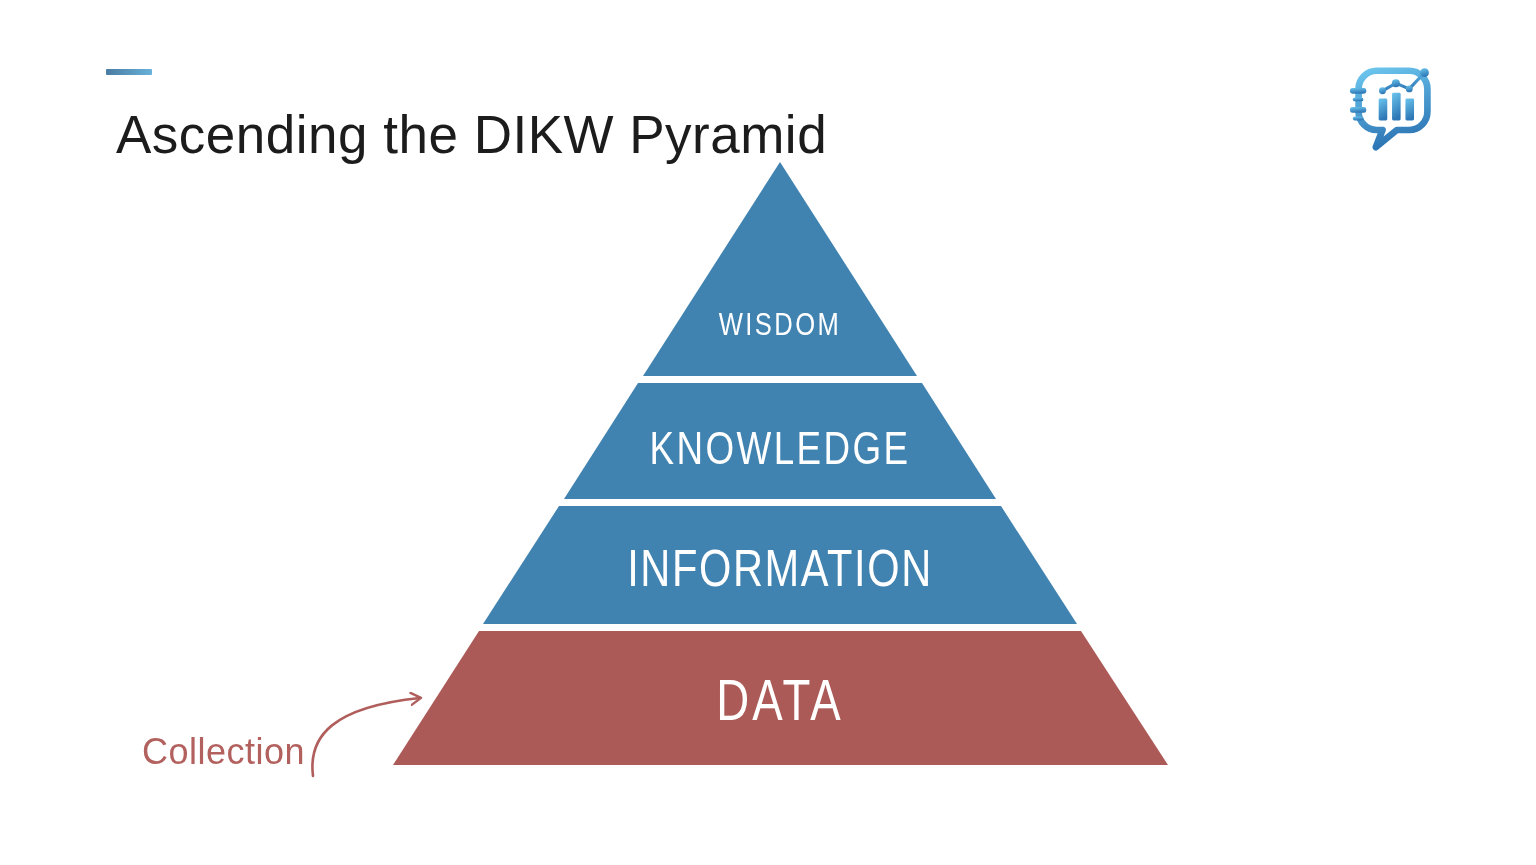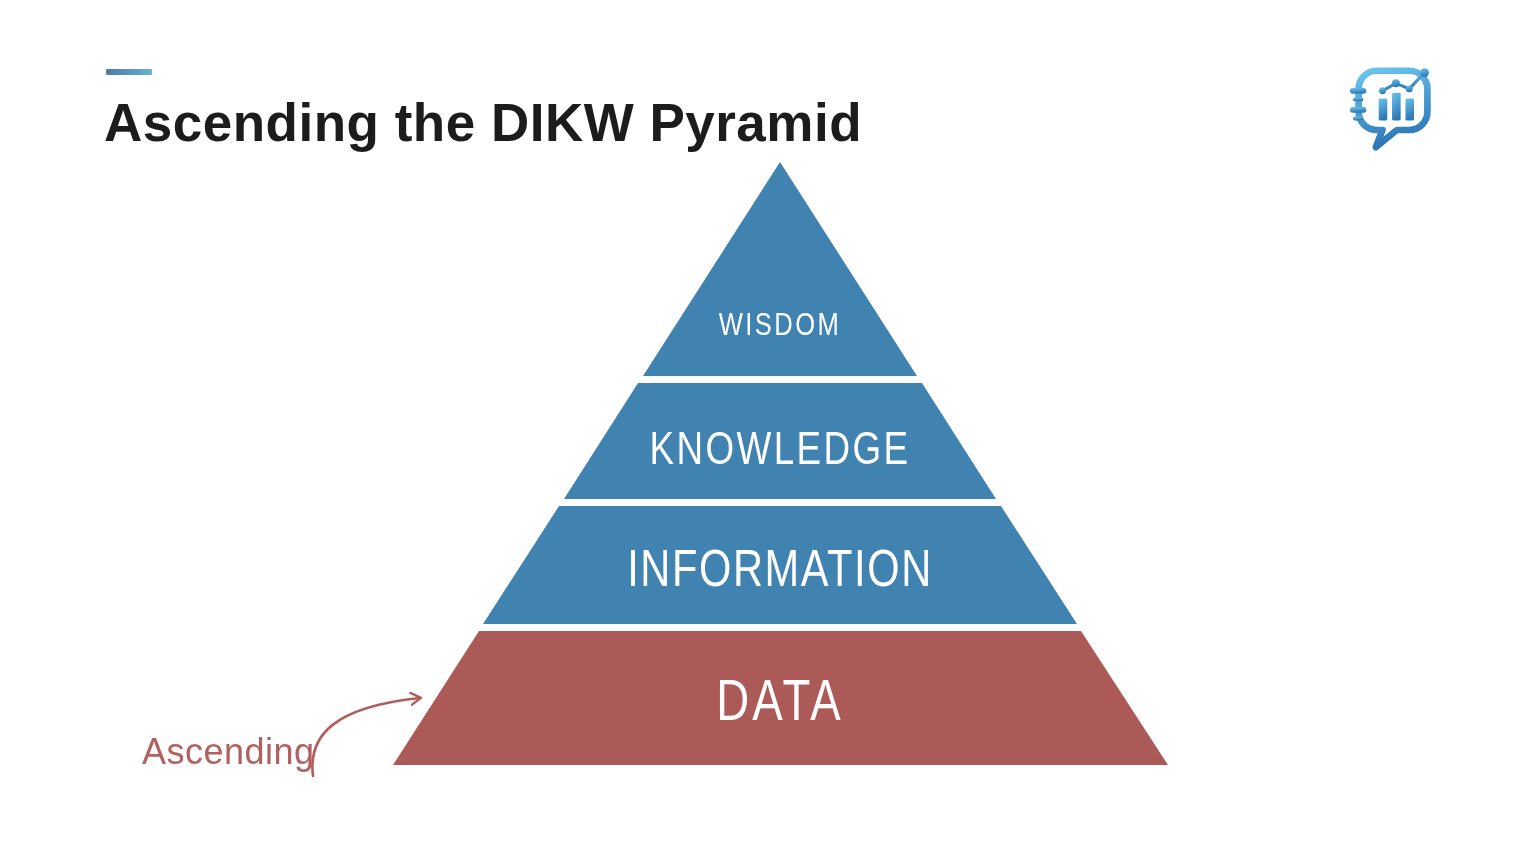--- a/index.html
+++ b/index.html
@@ -23,23 +23,23 @@
     top: 69px;
     width: 46px;
     height: 6px;
     border-radius: 1px;
     background: linear-gradient(90deg, #4a7ba3 0%, #68b2d9 100%);
   }
   .title {
     position: absolute;
     left: 104px;
     top: 92px;
-    margin: 0;
+    margin: 12px;
     font-size: 53px;
-    font-weight: 700;
+    font-weight: 400;
     letter-spacing: 0.5px;
     color: #1c1c1c;
     white-space: nowrap;
   }
   .logo {
     position: absolute;
     left: 1350px;
     top: 62px;
     width: 86px;
     height: 92px;
@@ -139,15 +139,15 @@
     <g transform="translate(780,586)">
       <text class="layer-label label-information" transform="scale(0.8 1)" x="0" y="0">INFORMATION</text>
     </g>
     <g transform="translate(780,720)">
       <text class="layer-label label-data" transform="scale(0.8 1)" x="0" y="0">DATA</text>
     </g>
 
     <path class="collection-arrow-path" d="M 313 776 C 308 736 333 707 420 698" marker-end="url(#arrowHead)"></path>
   </svg>
 
-  <div class="collection-label">Ascending</div>
+  <div class="collection-label">Collection</div>
 
 </main>
 
 </body></html>

